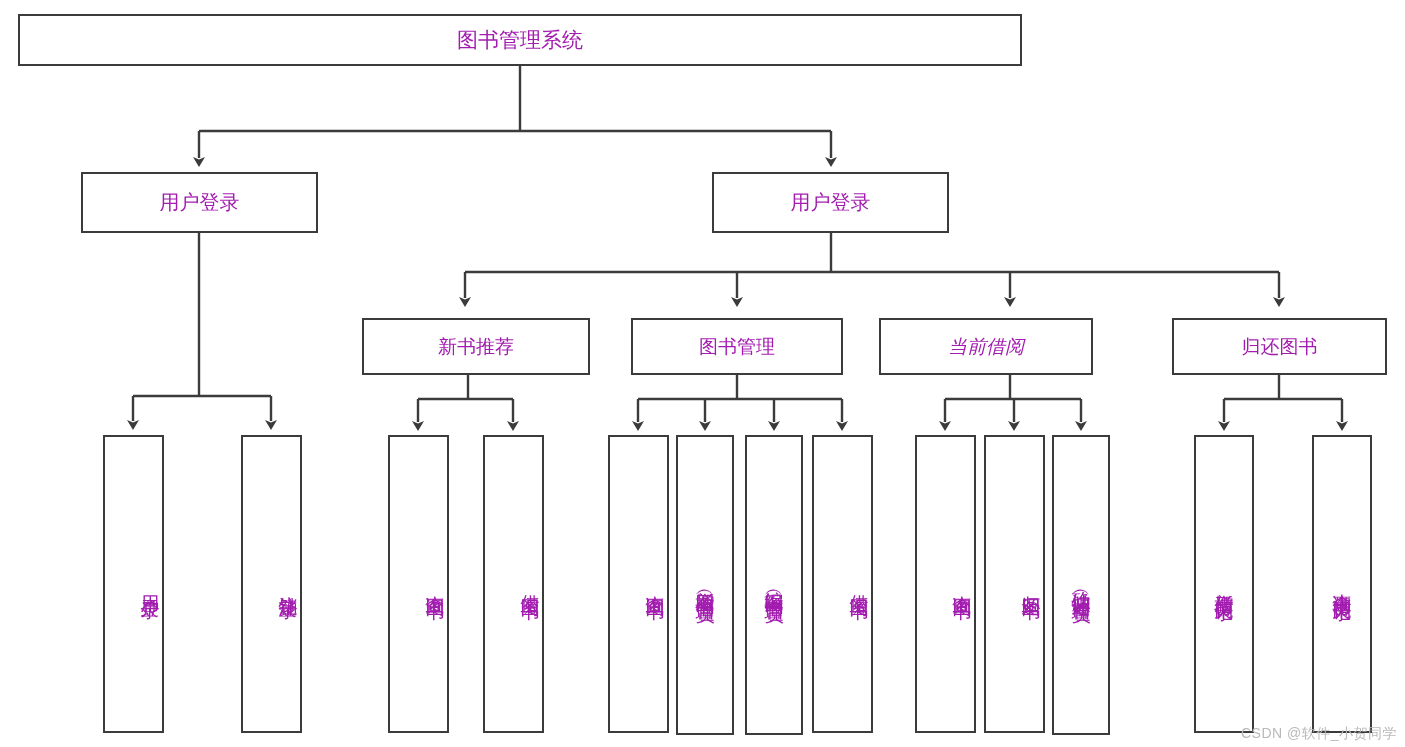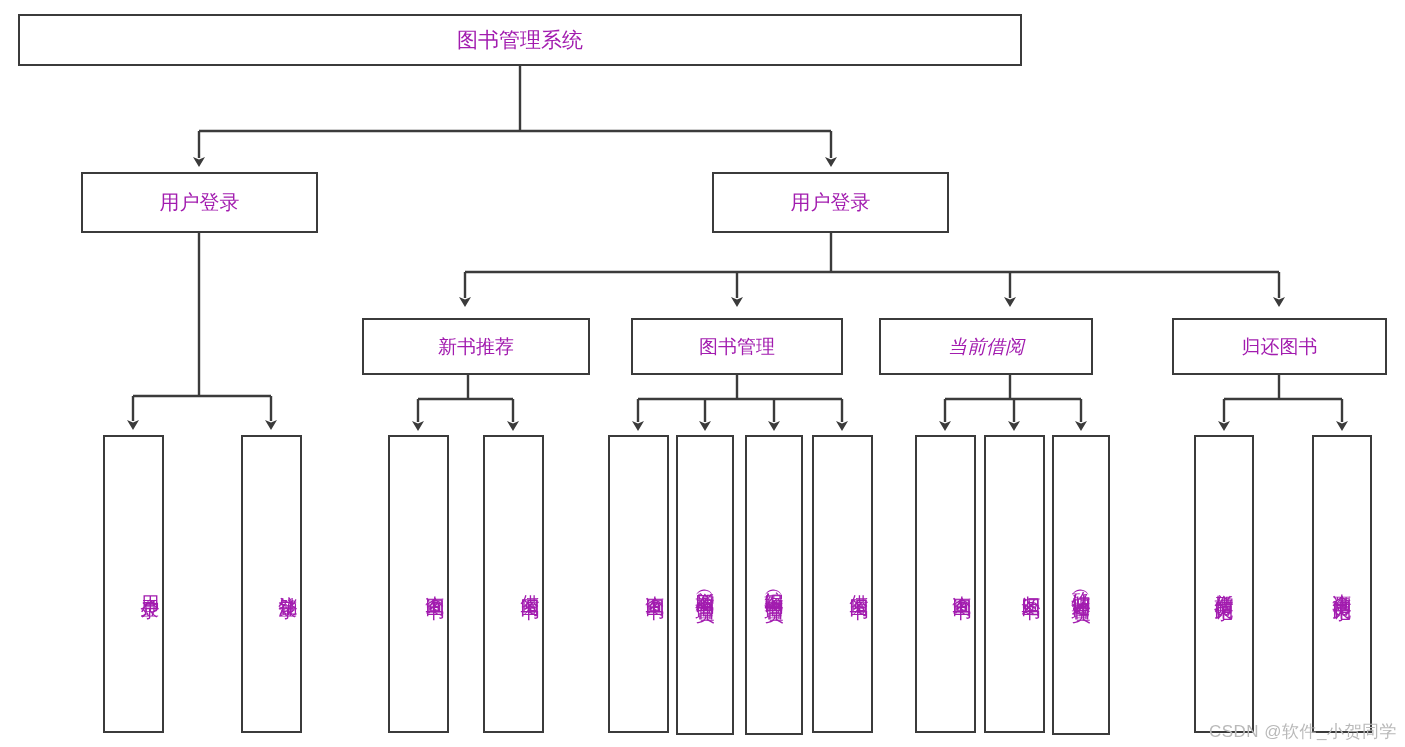--- a/index.html
+++ b/index.html
@@ -44,21 +44,21 @@
     position:absolute;
     left:0;top:0;
     width:1405px;
     height:747px;
     pointer-events:none;
   }
   .watermark{
     position:absolute;
     right:8px;
     bottom:4px;
-    font-size:17px;
+    font-size:14px;
     color:#b9b9b9;
     white-space:nowrap;
     letter-spacing:0.5px;
   }
 </style>
 </head>
 <body>
 
 <div id="canvas">
 

